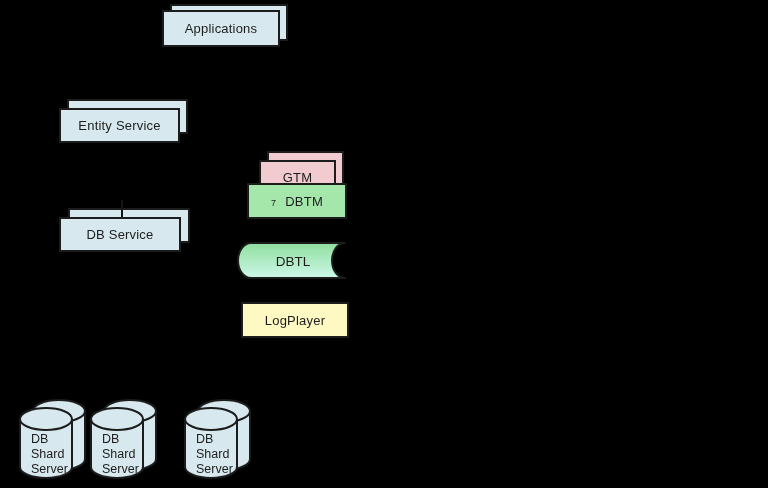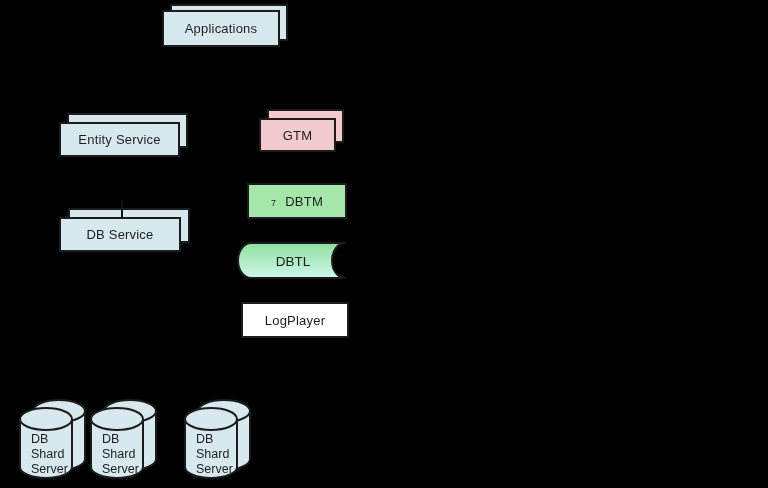--- a/index.html
+++ b/index.html
@@ -9,41 +9,41 @@
   }
   .stack{position:absolute;}
   .box{
     position:absolute;box-sizing:border-box;border:2px solid #1c1c1c;
     display:flex;align-items:center;justify-content:center;
     font-size:13px;letter-spacing:.2px;color:#1d1d1d;
   }
   .back{z-index:1;}
   .front{z-index:3;}
   .blue{background:#d7e9ee;}
-  .pink{background:#f2cbd0;}
+  .pink{background:#f2cbd0;margin-top:42px;}
   .green{background:#a5e7ab;}
-  .cyan{background:#ffffff;}
+  .cyan{background:#fef9c3;}
   .single{position:absolute;z-index:3;}
   .marker{font-size:9px;margin-right:9px;position:relative;top:2px;}
   .connector{position:absolute;width:2px;background:#141414;z-index:2;}
   svg text{font-family:"Liberation Sans",sans-serif;fill:#1d1d1d;}
 </style>
 </head>
 <body>
 
 <div id="canvas">
 
   <div class="stack" style="left:162px;top:10px;width:94px;height:37px;">
     <div class="box back blue" style="left:8px;top:-6px;width:118px;height:37px;"></div>
     <div class="box front blue" style="left:0;top:0;width:118px;height:37px;">
       <span>Applications</span>
     </div>
   </div>
 
-  <div class="stack" style="left:59px;top:122px;width:121px;height:30px;">
+  <div class="stack" style="left:59px;top:108px;width:121px;height:30px;">
     <div class="box back blue" style="left:8px;top:-9px;width:121px;height:35px;"></div>
     <div class="box front blue" style="left:0;top:0;width:121px;height:35px;">
       <span>Entity Service</span>
     </div>
   </div>
 
   <div class="stack" style="left:59px;top:217px;width:142px;height:35px;">
     <div class="box back blue" style="left:9px;top:-9px;width:122px;height:35px;"></div>
     <div class="connector" style="left:62px;top:-17px;height:18px;"></div>
     <div class="box front blue" style="left:0;top:0;width:122px;height:35px;">

